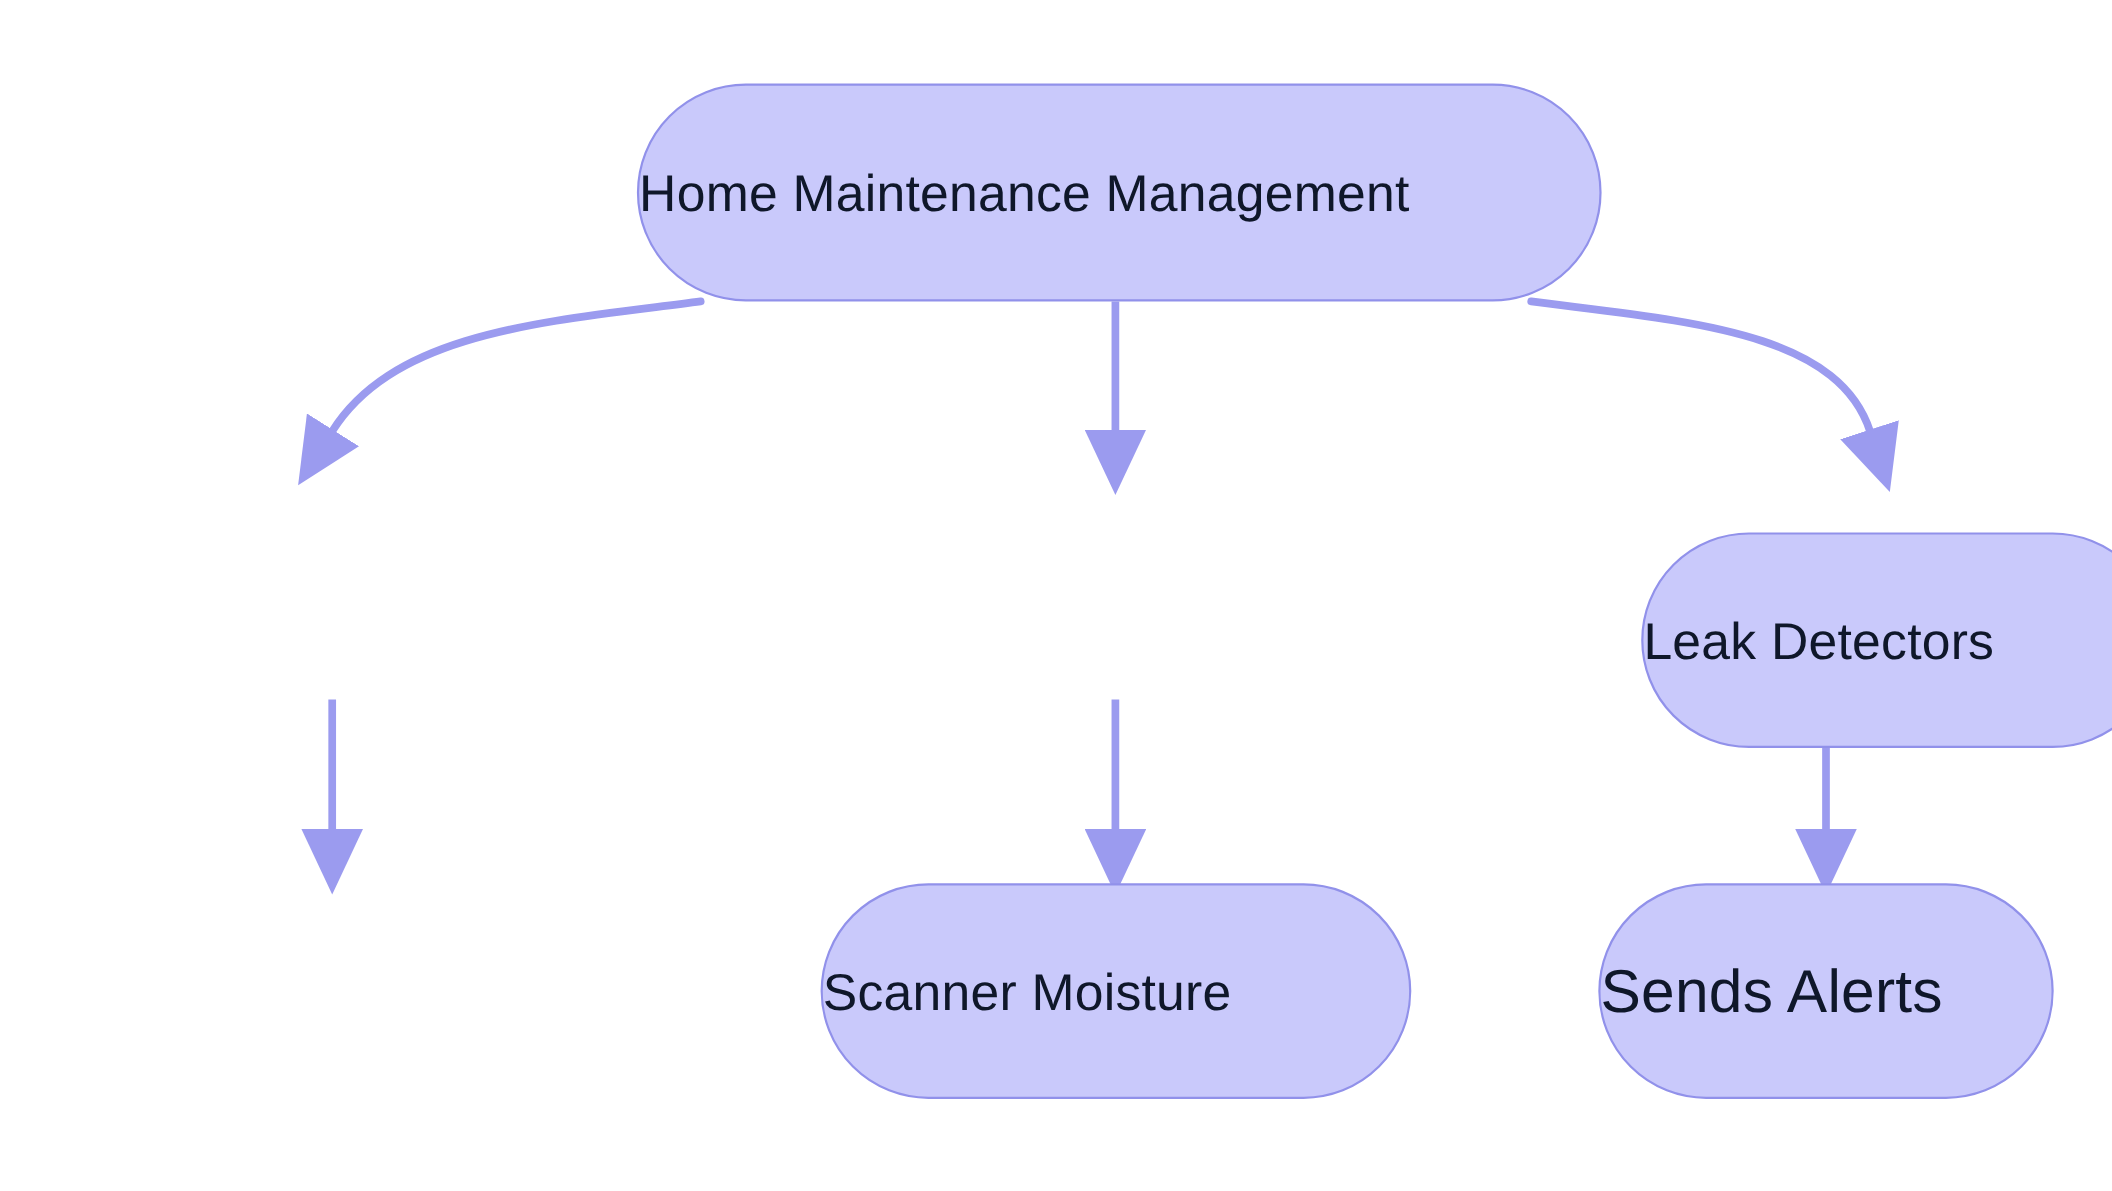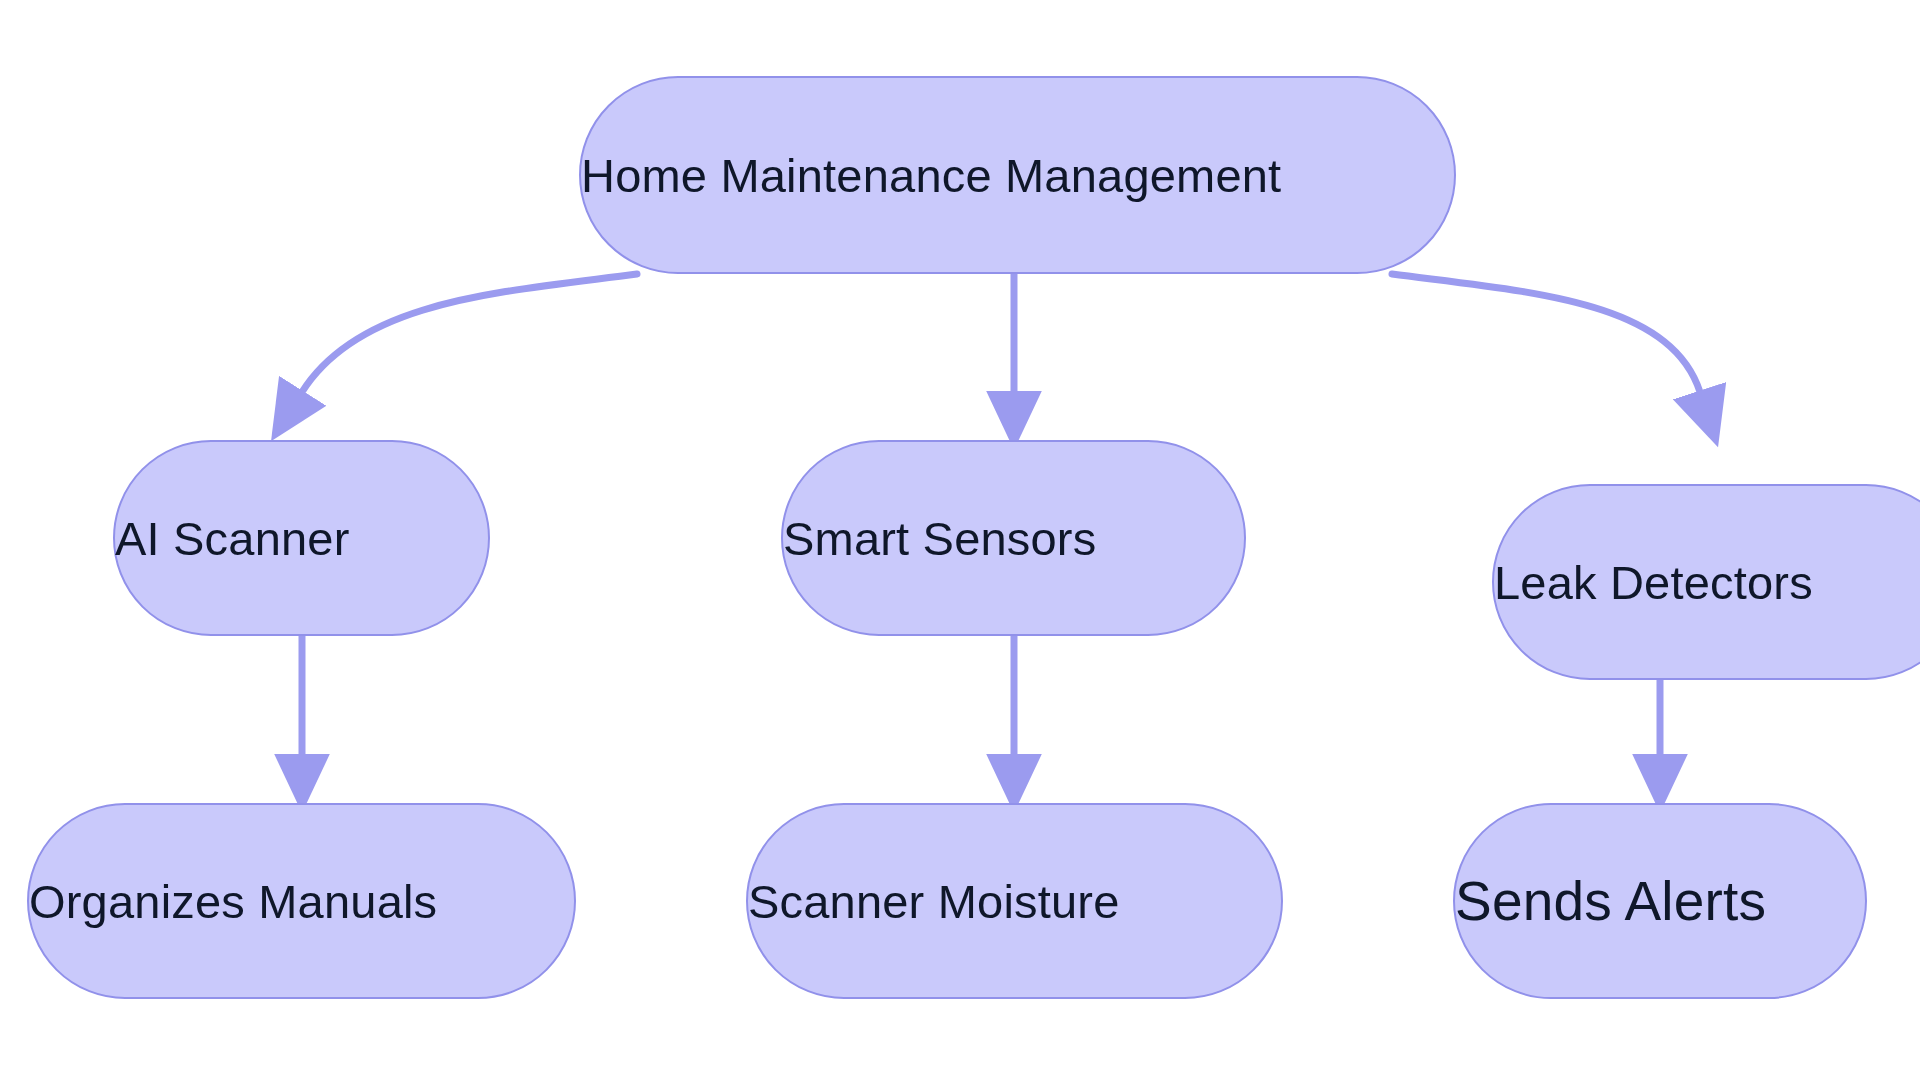--- a/index.html
+++ b/index.html
@@ -73,35 +73,26 @@
 
     <path d="M 1014,636 L 1014,755" fill="none" stroke="#9b9bef" stroke-width="7" stroke-linecap="butt" marker-end="url(#arrowhead)"></path>
 
     <path d="M 1660,636 L 1660,755" fill="none" stroke="#9b9bef" stroke-width="7" stroke-linecap="butt" marker-end="url(#arrowhead)"></path>
   </svg>
 
   <div class="node" id="node-root">
     <span class="node-label">Home Maintenance Management</span>
   </div>
 
-  <div class="node" id="node-ai">
-    <span class="node-label">AI Scanner</span>
-  </div>
 
-  <div class="node" id="node-smart">
-    <span class="node-label">Smart Sensors</span>
-  </div>
 
   <div class="node" id="node-leak">
     <span class="node-label">Leak Detectors</span>
   </div>
 
-  <div class="node" id="node-org">
-    <span class="node-label">Organizes Manuals</span>
-  </div>
 
   <div class="node" id="node-moist">
     <span class="node-label">Scanner Moisture</span>
   </div>
 
   <div class="node" id="node-alerts">
     <span class="node-label">Sends Alerts</span>
   </div>
 
 </div>

